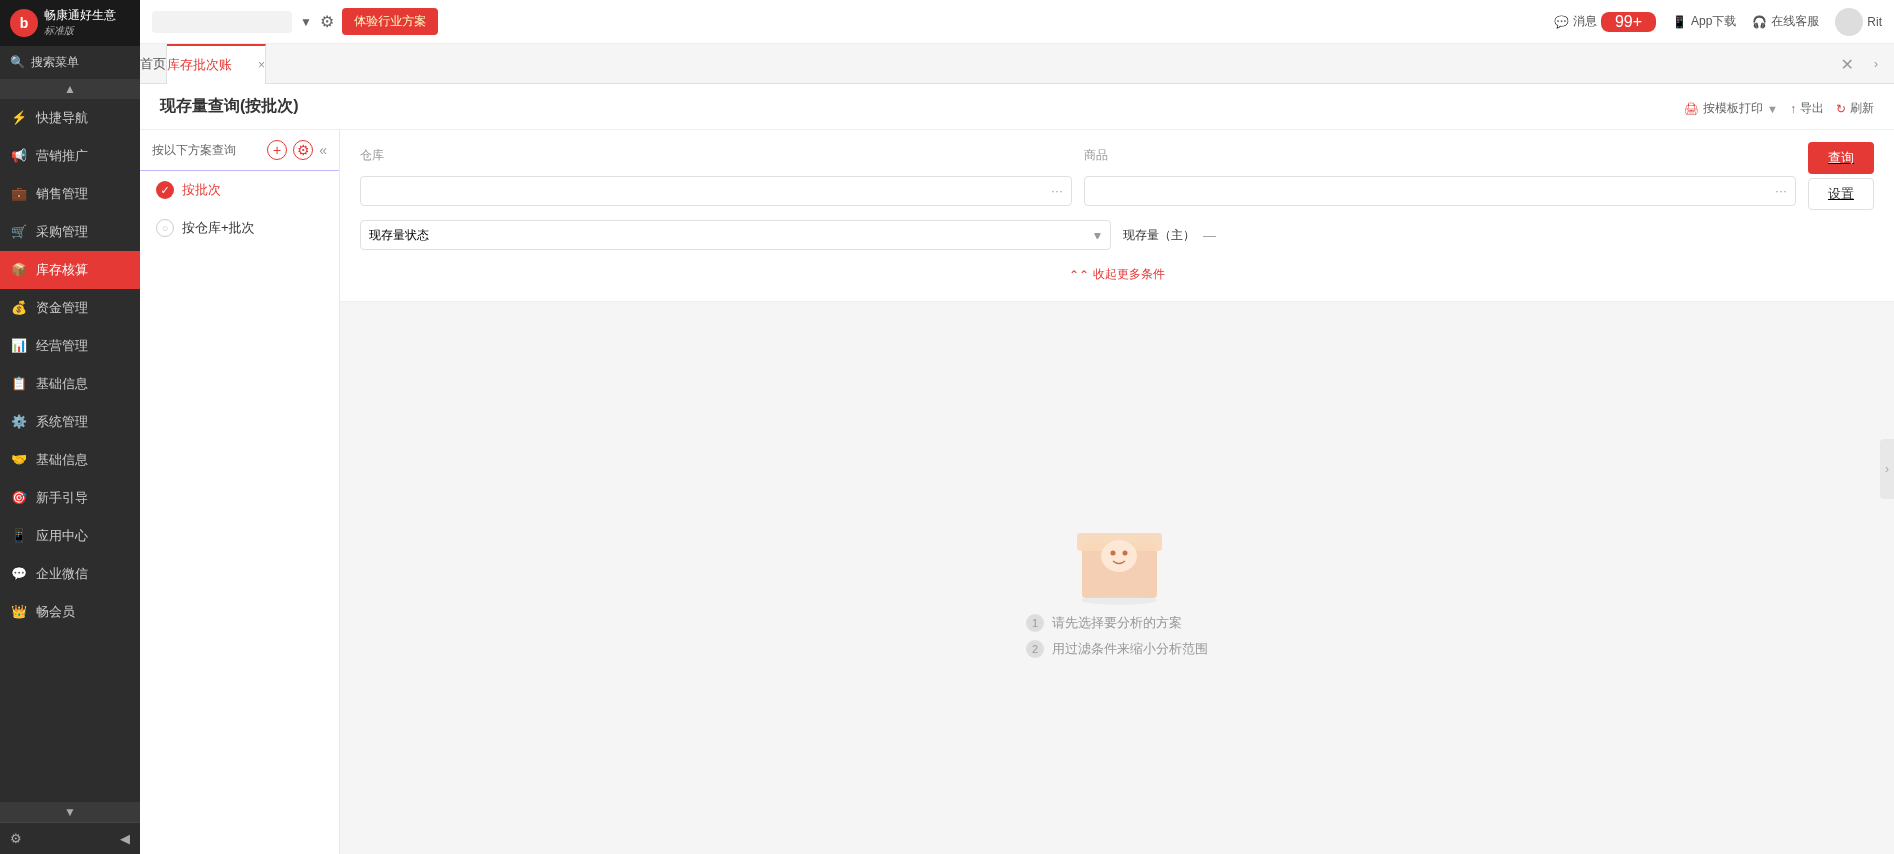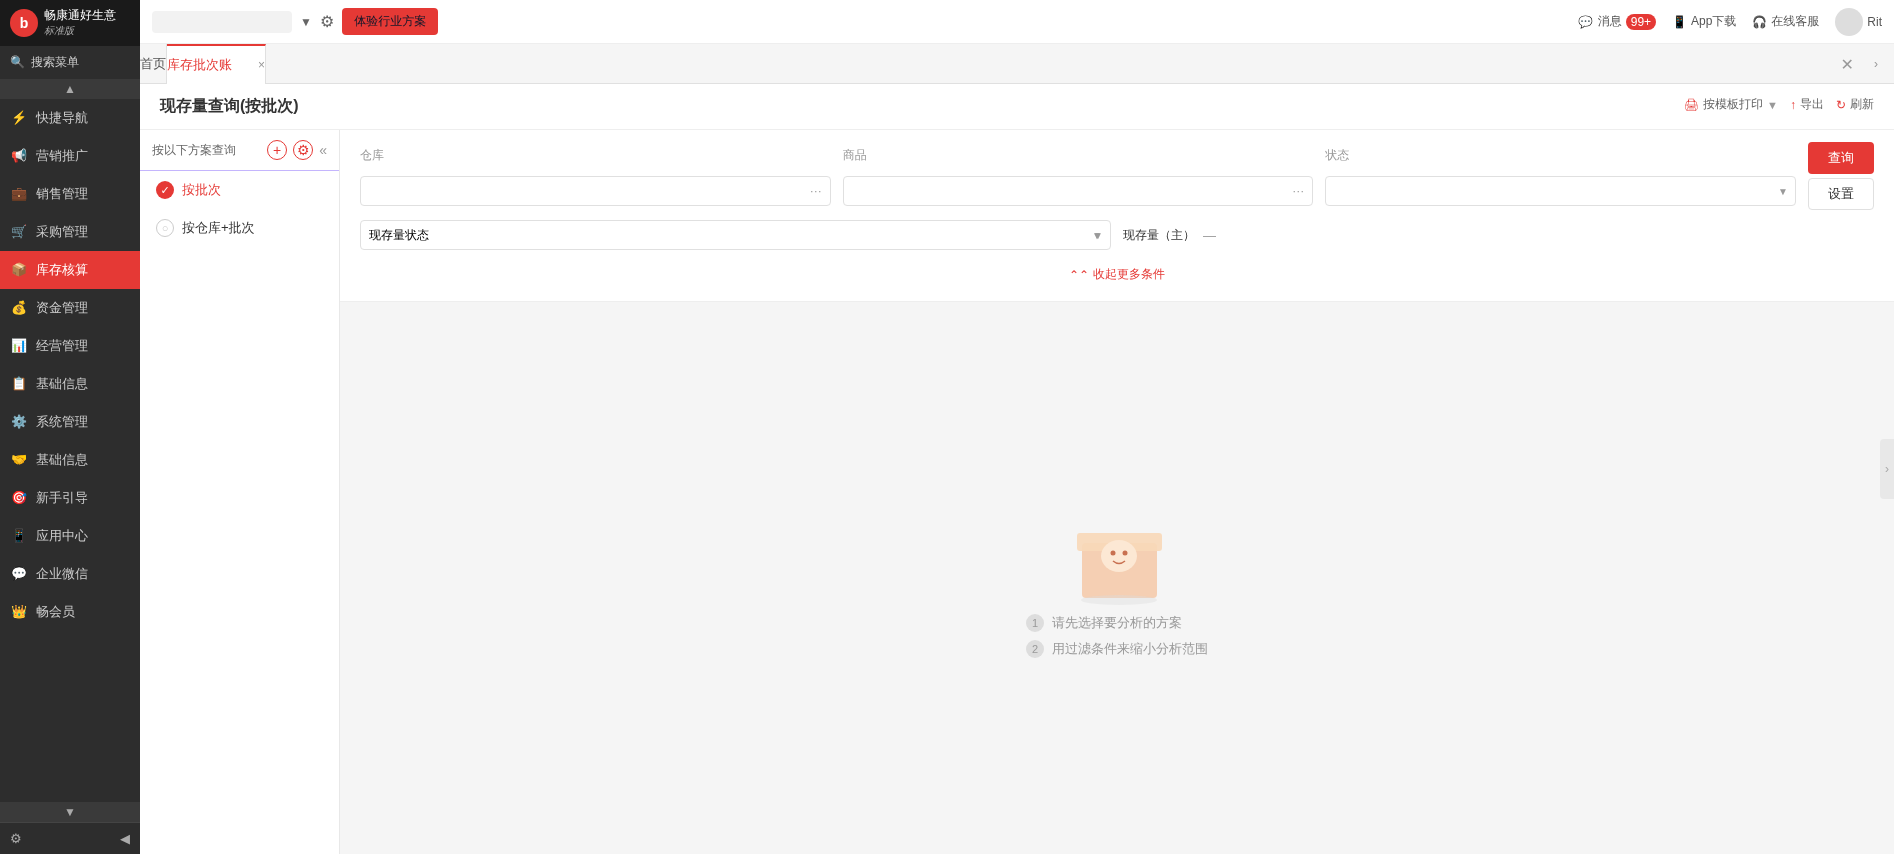--- a/index.html
+++ b/index.html
@@ -119,21 +119,21 @@
       cursor: pointer;
       font-size: 12px;
     }
     .topbar-gear {
       color: #666;
       cursor: pointer;
       font-size: 16px;
     }
     .topbar-btn {
       background: #e53935;
-      color: #0f172a;
+      color: #fef9c3;
       border: none;
       border-radius: 4px;
       padding: 5px 12px;
       font-size: 12px;
       cursor: pointer;
     }
     .topbar-right {
       margin-left: auto;
       display: flex;
       align-items: center;
@@ -144,22 +144,22 @@
       align-items: center;
       gap: 4px;
       color: #555;
       font-size: 12px;
       cursor: pointer;
     }
     .badge {
       background: #e53935;
       color: white;
       border-radius: 8px;
-      padding: 1px 5px;
-      font-size: 12px;
+      padding: 1px 14px;
+      font-size: 16px;
     }
     .avatar-placeholder {
       width: 28px;
       height: 28px;
       background: #ddd;
       border-radius: 50%;
     }
 
     
     .tabbar {
@@ -198,21 +198,21 @@
       flex: 1;
       display: flex;
       flex-direction: column;
       overflow: hidden;
       position: relative;
     }
     .content-header {
       background: white;
       padding: 12px 20px;
       display: flex;
-      align-items: flex-start;
+      align-items: flex-end;
       justify-content: space-between;
       border-bottom: 1px solid #eee;
     }
     .page-title {
       font-size: 16px;
       font-weight: bold;
       color: #333;
     }
     .header-actions {
       display: flex;
@@ -663,29 +663,21 @@
                 <span class="more-icon">···</span>
               </div>
             </div>
             <div class="filter-field">
               <div class="filter-label">商品</div>
               <div class="filter-input">
                 <span></span>
                 <span class="more-icon">···</span>
               </div>
             </div>
-            <div class="filter-field">
-              <div class="filter-label">状态</div>
-              <div class="select-wrapper">
-                <select class="filter-select">
-                  <option value=""></option>
-                </select>
-              </div>
-            </div>
-            <div style="display:flex;flex-direction:column;gap:4px;align-self:flex-end;">
+            <div style="display:flex;flex-direction:column;gap:4px;align-self:flex-end;text-decoration:underline;">
               <button class="query-btn">查询</button>
               <button class="setting-btn">设置</button>
             </div>
           </div>
 
           <div class="filter-row">
             <div class="filter-field">
               <div class="select-wrapper" style="flex:1;">
                 <div style="display:flex;align-items:center;border:1px solid #e0e0e0;border-radius:4px;padding:5px 8px;font-size:12px;background:white;min-height:30px;justify-content:space-between;cursor:pointer;">
                   <span>现存量状态</span>

